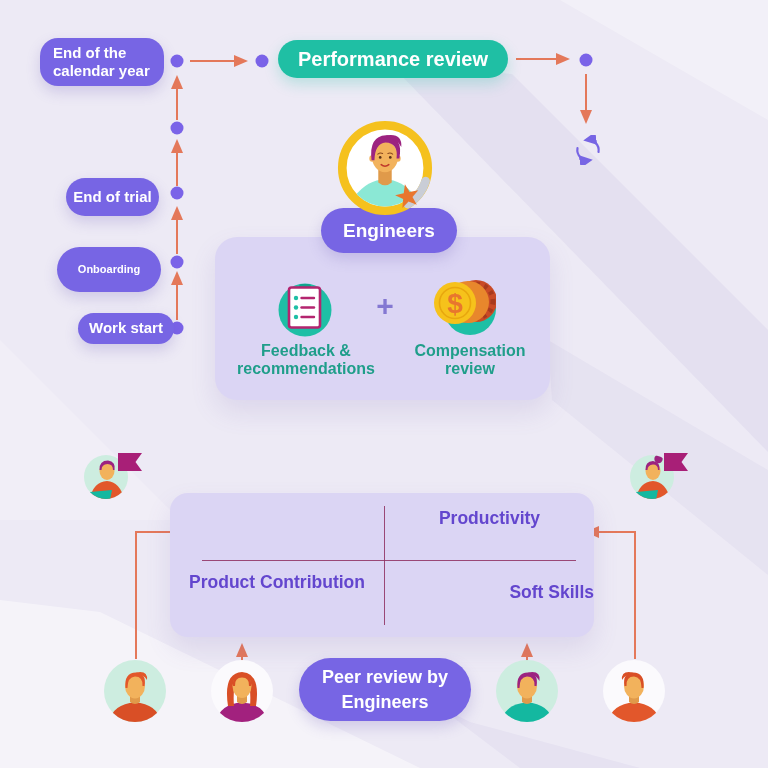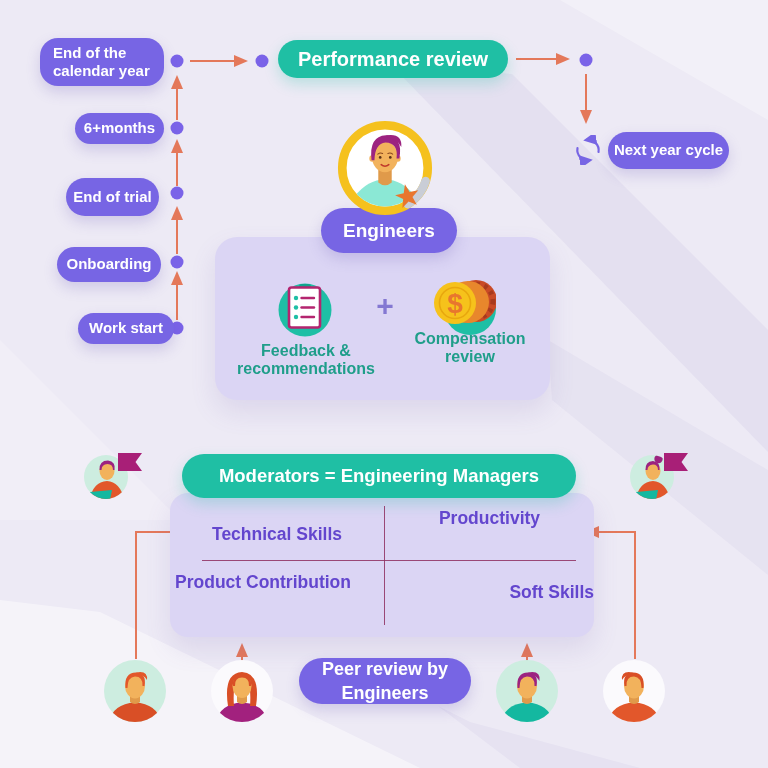--- a/index.html
+++ b/index.html
@@ -16,61 +16,61 @@
   .pill{
     position:absolute;display:flex;align-items:center;justify-content:center;
     text-align:center;color:#fff;border-radius:999px;line-height:1.22;z-index:3;
   }
   .pill.purple{background:var(--pill_purple,#7765E4);box-shadow:0 6px 14px rgba(100,82,180,.22);}
   .pill.teal{background:var(--pill_teal,#1FBFA4);box-shadow:0 6px 14px rgba(31,191,164,.25);}
   
   #pill-end-year{left:40px;top:38px;width:124px;height:48px;font-size:15px;border-radius:18px;justify-content:flex-start;text-align:left;padding:0 0 0 13px;box-sizing:border-box;}
   #pill-6months{left:75px;top:113px;width:89px;height:31px;font-size:15px;}
   #pill-endtrial{left:66px;top:178px;width:93px;height:38px;font-size:15px;}
-  #pill-onboarding{left:57px;top:247px;width:104px;height:35px;font-size:15px;}
+  #pill-onboarding{left:57px;top:247px;width:104px;height:45px;font-size:11px;}
   #pill-workstart{left:78px;top:313px;width:96px;height:31px;font-size:15px;}
   
   #pill-perf{left:278px;top:40px;width:230px;height:38px;font-size:20px;}
   #pill-regular{left:605px;top:42px;width:123px;height:37px;font-size:15px;}
   #pill-nextyear{left:608px;top:132px;width:121px;height:37px;font-size:15px;}
   #cycle-icon{position:absolute;left:573px;top:135px;width:30px;height:30px;z-index:3;}
   
   #engineer-pill{left:321px;top:208px;width:136px;height:45px;font-size:19px;z-index:3;}
   #engineer-avatar{position:absolute;left:337px;top:120px;width:96px;height:96px;z-index:4;}
   #engineer-star{position:absolute;left:394px;top:183px;width:27px;height:27px;z-index:5;}
   
   .panel{position:absolute;background:var(--panel,#DBD5F4);z-index:2;box-shadow:0 12px 26px rgba(113,95,175,.14);}
   #outcome-panel{left:215px;top:237px;width:335px;height:163px;border-radius:22px;}
   #clipboard-icon{position:absolute;left:276px;top:279px;width:58px;height:58px;z-index:3;}
   #coins-icon{position:absolute;left:430px;top:272px;width:66px;height:64px;z-index:3;}
   #plus-sign{position:absolute;left:368px;top:288px;width:34px;height:36px;z-index:3;
     color:#8478D2;font-size:30px;font-weight:600;display:flex;align-items:center;justify-content:center;}
   .outcome-label{position:absolute;z-index:3;color:var(--teal_text,#1F9E8A);font-size:16px;line-height:1.12;text-align:center;}
   #label-feedback{left:224px;top:342px;width:164px;}
-  #label-comp{left:396px;top:330px;width:148px;}
+  #label-comp{left:396px;top:342px;width:148px;}
   
   #mods-pill{left:182px;top:454px;width:394px;height:44px;font-size:18.5px;border-radius:22px;}
   #quad-panel{left:170px;top:493px;width:424px;height:144px;border-radius:18px;}
   .divider{position:absolute;background:var(--divider,#8E2F5F);opacity:.85;z-index:3;}
   #div-v{left:384px;top:506px;width:1.4px;height:119px;}
   #div-h{left:202px;top:560px;width:374px;height:1.4px;}
   .quad-label{position:absolute;z-index:3;color:var(--quad_text,#6346CE);font-size:17.5px;line-height:1.15;text-align:center;}
   #quad-tech{left:170px;top:524px;width:214px;}
   #quad-prod{left:385px;top:508px;width:209px;}
-  #quad-contrib{left:156px;top:572px;width:214px;}
+  #quad-contrib{left:170px;top:572px;width:214px;}
   #quad-soft{left:385px;top:582px;width:209px;text-align:right;}
   
   .avatar{position:absolute;z-index:3;}
   #manager-left{left:78px;top:447px;width:68px;height:58px;}
   #manager-right{left:624px;top:447px;width:68px;height:58px;}
   #peer-1{left:103px;top:659px;width:64px;height:64px;}
   #peer-2{left:210px;top:659px;width:64px;height:64px;}
   #peer-3{left:495px;top:659px;width:64px;height:64px;}
   #peer-4{left:602px;top:659px;width:64px;height:64px;}
-  #peer-pill{left:299px;top:658px;width:172px;height:46px;font-size:18px;border-radius:32px;line-height:1.35;}
+  #peer-pill{left:299px;top:658px;width:172px;height:63px;font-size:18px;border-radius:32px;line-height:1.35;}
 </style>
 </head>
 <body>
 
 <div id="stage">
 
   <svg class="deco" viewBox="0 0 768 768">
     <polygon points="392,66 512,74 768,330 768,452" fill="rgba(118,98,180,0.07)"></polygon>
     <polygon points="548,340 552,400 768,575 768,470" fill="rgba(118,98,180,0.05)"></polygon>
     <polygon points="438,706 470,722 640,768 520,768" fill="rgba(118,98,180,0.06)"></polygon>
@@ -106,27 +106,25 @@
         <circle cx="262" cy="61" r="6.5"></circle>
       <circle cx="177" cy="128" r="6.5"></circle>
         <circle cx="177" cy="193" r="6.5"></circle>
       <circle cx="177" cy="262" r="6.5"></circle>
         <circle cx="177" cy="328" r="6.5"></circle>
       <circle cx="586" cy="60" r="6.5"></circle>
     </g>
   </svg>
 
   <div class="pill purple" id="pill-end-year">End of the calendar year</div>
-  <div class="pill purple" id="pill-6months">6+months</div>
   <div class="pill purple" id="pill-endtrial">End of trial</div>
   <div class="pill purple" id="pill-onboarding">Onboarding</div>
   <div class="pill purple" id="pill-workstart">Work start</div>
 
   <div class="pill teal" id="pill-perf">Performance review</div>
-  <div class="pill purple" id="pill-nextyear">Next year cycle</div>
   <svg id="cycle-icon" viewBox="0 0 30 30">
     <g fill="none" style="stroke:var(--pill_purple,#7765E4)" stroke-width="2.2" stroke-linecap="round">
       <path d="M25.5 17 A10.5 10.5 0 0 0 13.5 4.9" marker-end="url(#ahp)"></path>
       <path d="M4.5 13 A10.5 10.5 0 0 0 16.5 25.2" marker-end="url(#ahp)"></path>
     </g>
   </svg>
 
   <div class="pill purple" id="engineer-pill">Engineers</div>
   <svg id="engineer-avatar" viewBox="0 0 100 100">
     <defs>
@@ -175,25 +173,23 @@
     <circle cx="46" cy="29" r="17" fill="none" stroke="#A83A1E" stroke-width="5" stroke-dasharray="3.5 4.5"></circle>
     <circle cx="38" cy="30" r="21" style="fill:var(--coin_orange,#E8872C)"></circle>
     <text x="38" y="39" text-anchor="middle" font-size="26" font-weight="bold" font-family="'Liberation Sans',sans-serif" fill="#B0451C">$</text>
     <circle cx="25" cy="31" r="21" style="fill:var(--coin_yellow,#F6C21B)"></circle>
     <circle cx="25" cy="31" r="15.5" fill="none" stroke="#E8A70E" stroke-width="1.6"></circle>
     <text x="25" y="41" text-anchor="middle" font-size="28" font-weight="bold" font-family="'Liberation Sans',sans-serif" style="fill:var(--star_orange,#E8762E)">$</text>
   </svg>
   <div class="outcome-label" id="label-feedback">Feedback &amp; recommendations</div>
   <div class="outcome-label" id="label-comp">Compensation review</div>
 
-  <div class="pill teal" id="mods-pill">Moderators = Engineering Managers</div>
   <div class="panel" id="quad-panel"></div>
   <div class="divider" id="div-v"></div>
   <div class="divider" id="div-h"></div>
-  <div class="quad-label" id="quad-tech">Technical Skills</div>
   <div class="quad-label" id="quad-prod">Productivity</div>
   <div class="quad-label" id="quad-contrib">Product Contribution</div>
   <div class="quad-label" id="quad-soft">Soft Skills</div>
 
   <svg class="avatar" id="manager-left" viewBox="0 0 68 58">
     <defs>
         <clipPath id="mgl">
           <circle cx="28" cy="30" r="22"></circle>
         </clipPath>
       </defs>

